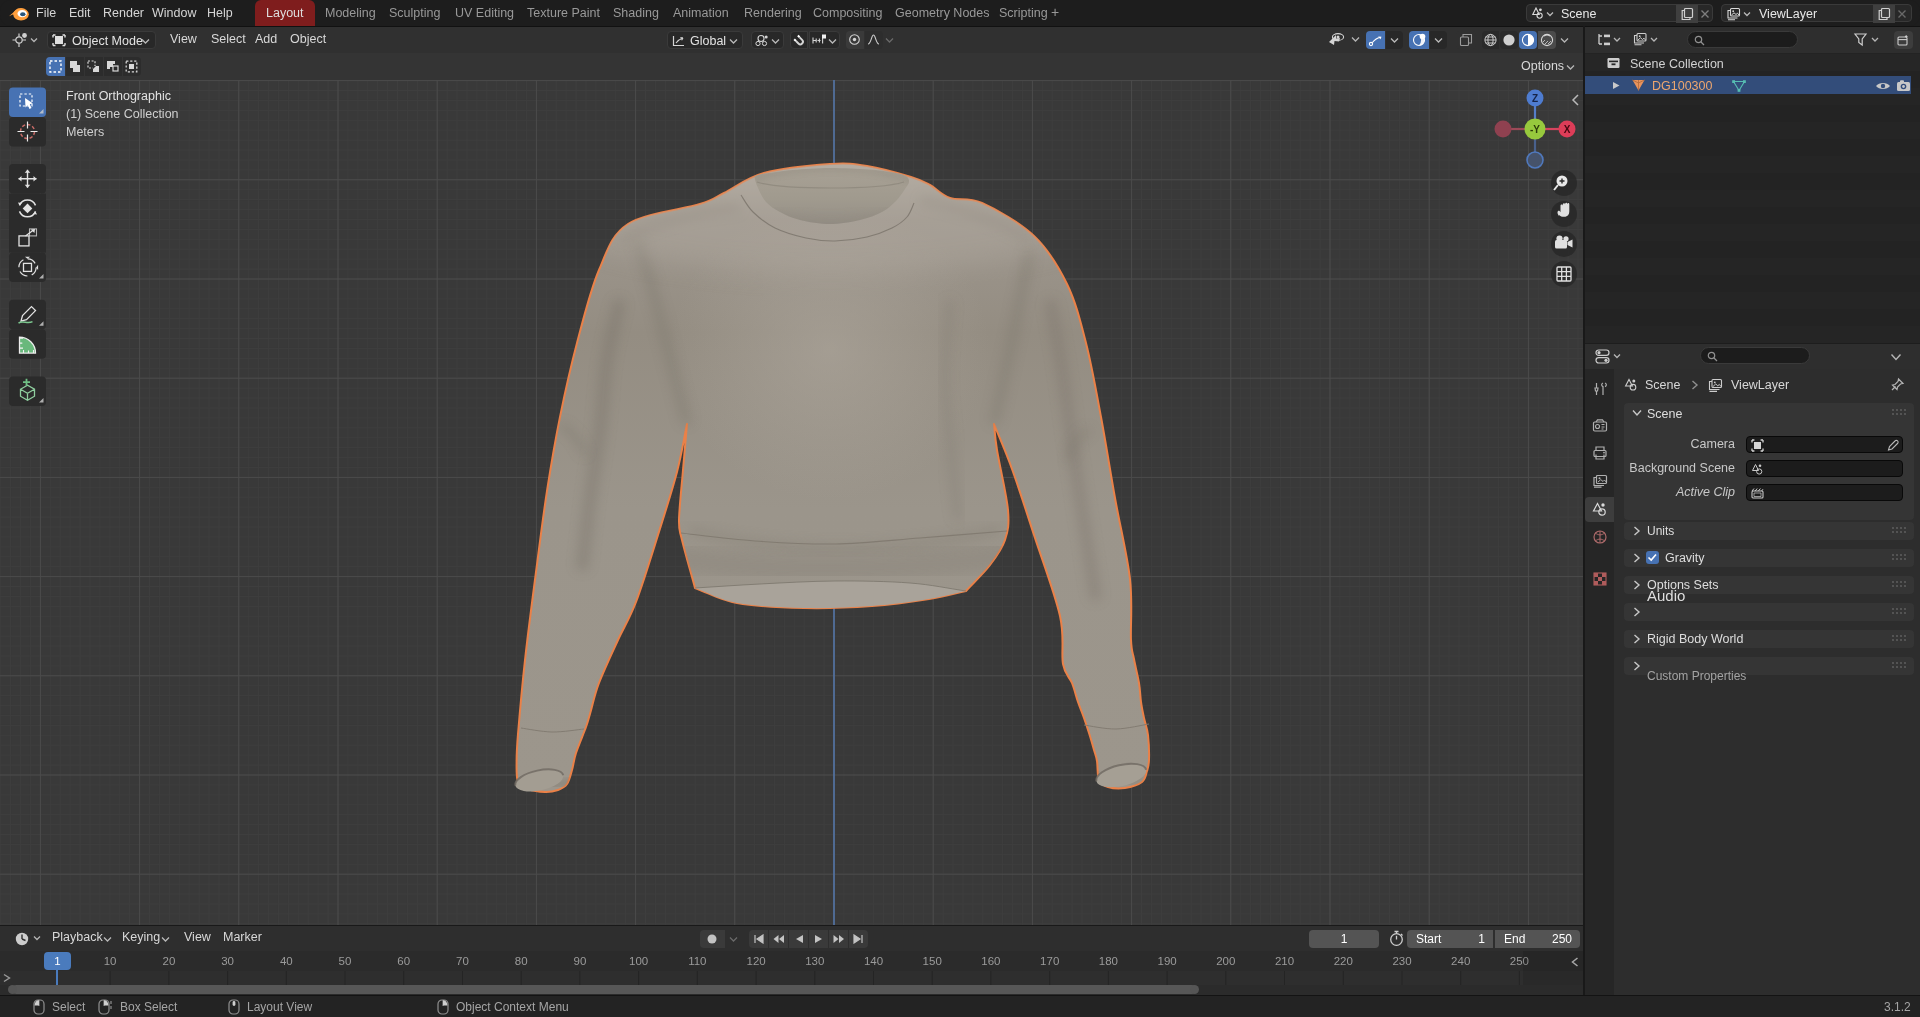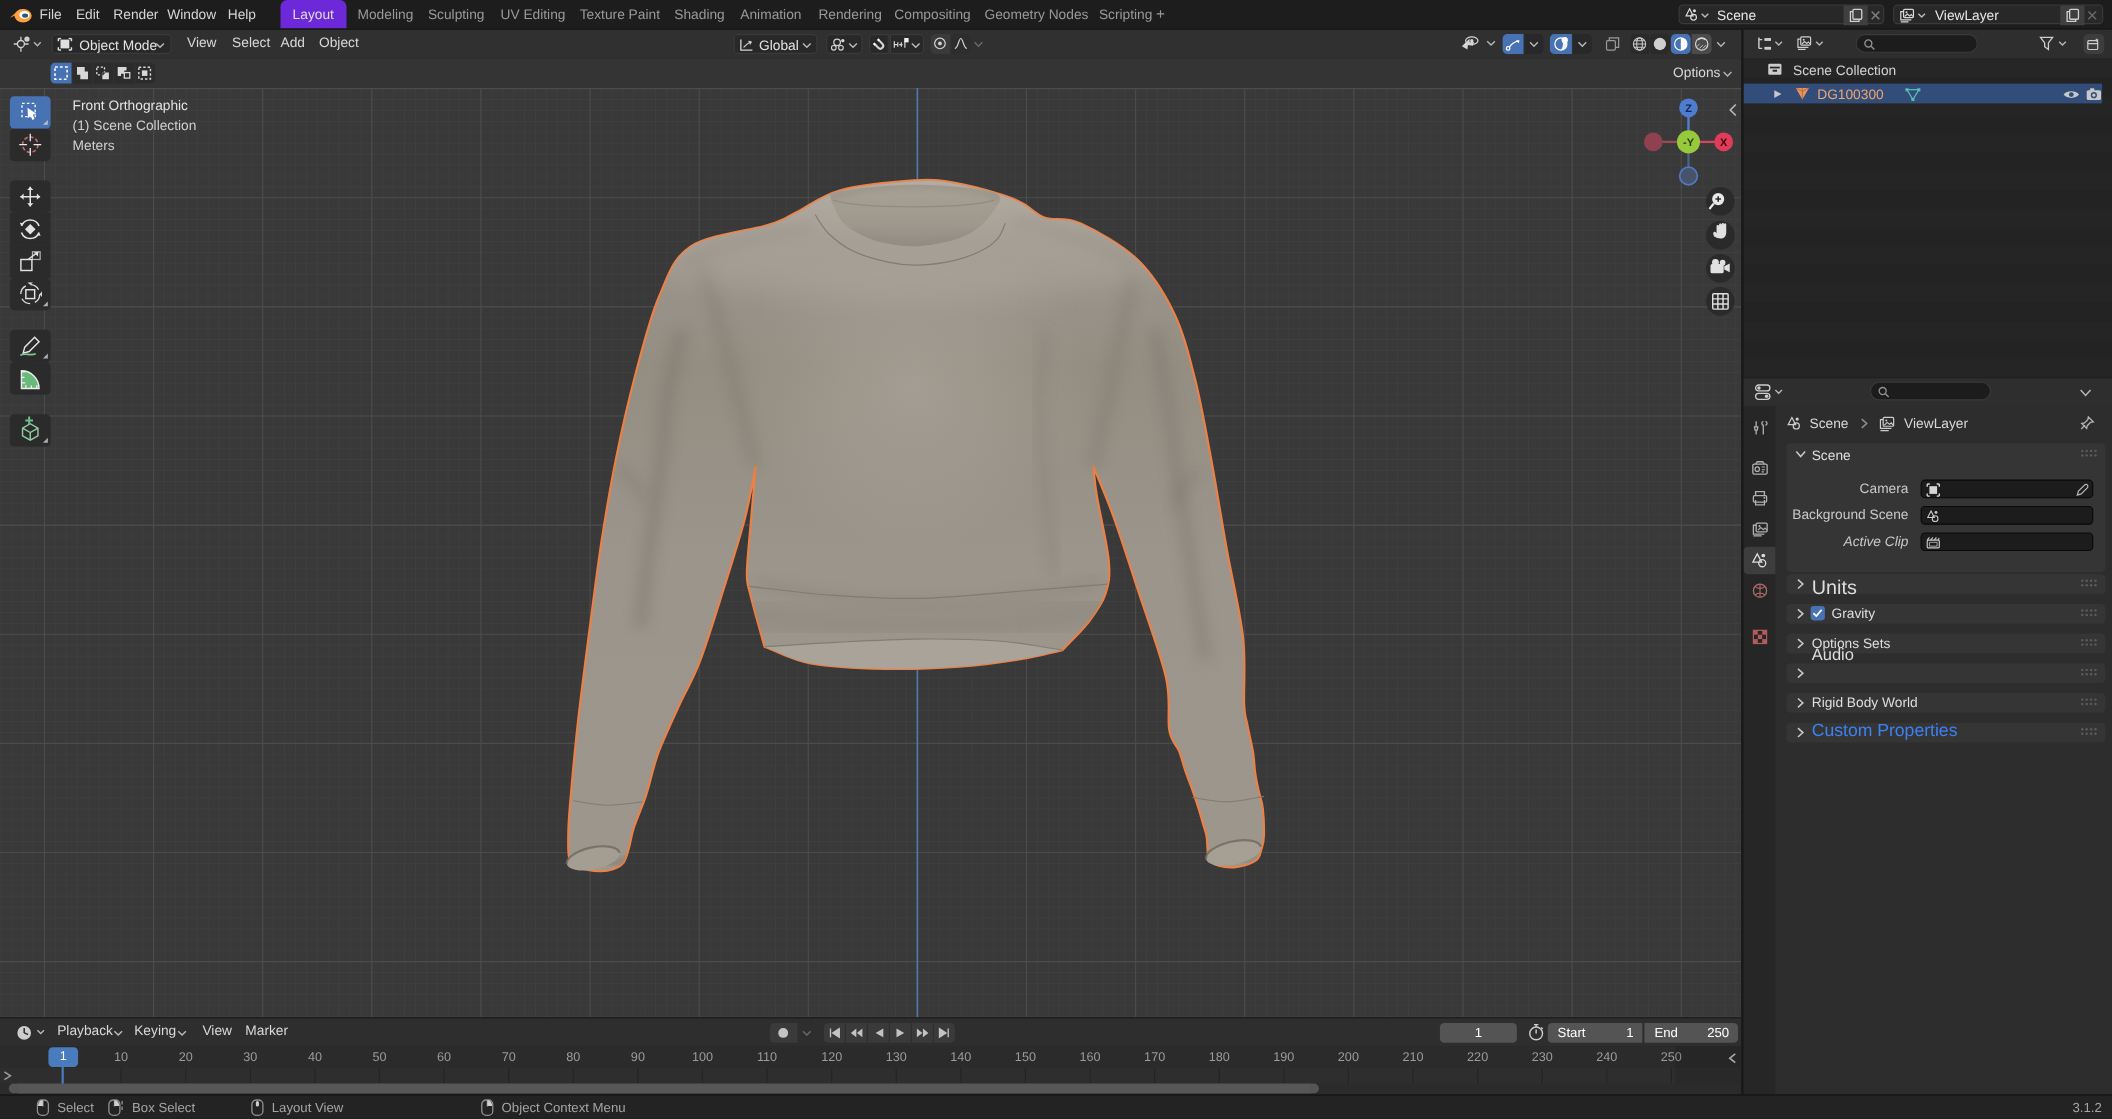--- a/index.html
+++ b/index.html
@@ -2,21 +2,21 @@
 <html><head>
 <meta charset="utf-8">
 <style>
 * { margin:0; padding:0; box-sizing:border-box; }
 html,body { width:1920px; height:1017px; overflow:hidden; background:#1d1d1d;
   font-family:"Liberation Sans", sans-serif; }
 .abs { position:absolute; }
 #topbar { left:0; top:0; width:1920px; height:26px; background:#1d1d1d; font-size:12.5px;border-radius:11px; }
 .menu { position:absolute; top:6px; color:#d5d5d5; }
 .tab { position:absolute; top:0; height:26px; line-height:27px; padding:0 11px; color:#999; border-radius:6px 6px 0 0; font-size:12.5px;}
-.tab.active { background:#6d28d9; color:#dedede;text-align:right; }
+.tab.active { background:#7f1d1d; color:#dedede;text-align:right; }
 #vpheader { left:0; top:26px; width:1583px; height:27px; background:#303030; border-top:1px solid #111; }
 #toolsettings { left:0; top:53px; width:1583px; height:27px; background:#343434; }
 #viewport { left:0; top:80px; width:1583px; height:845px; background:#393939; overflow:hidden; }
 #outliner { left:1585px; top:26px; width:335px; height:316px; background:#232323; border-top:1px solid #111;text-decoration:underline;}
 #properties { left:1585px; top:344px; width:335px; height:651px; background:#2d2d2d; }
 #timeline { left:0; top:925px; width:1583px; height:70px; background:#2b2b2b; border-top:1px solid #191919;}
 #statusbar { left:0; top:995px; width:1920px; height:22px; background:#232323; color:#a5a5a5; font-size:12px; border-top:1px solid #131313;}
 .rightpanelgap { left:1583px; top:26px; width:2px; height:969px; background:#191919; }
 .hmenu { color:#d8d8d8; font-size:12.5px; position:absolute; top:5px; }
 .dim { color:#989898; }
@@ -656,21 +656,21 @@
       <rect x="1" y="4" width="11" height="7" rx="1" fill="none" stroke="#c9c9c9" stroke-width="1.1"></rect>
       <path d="M1 4 L3 1.5 M4.2 4 L6.2 1.5 M7.4 4 L9.4 1.5 M10.6 4 L12 2.2" stroke="#c9c9c9" stroke-width="1"></path>
       <path d="M3 6 h7 M3 6 v3.5 h7 V6" fill="none" stroke="#c9c9c9" stroke-width="0.9" opacity="0.8"></path>
     </svg>
   </div>
 
   <div class="abs" style="left:39px;top:178px;width:290px;height:18px;background:#353535;border-radius:4px;"></div>
   <svg class="abs" style="left:48px;top:182px" width="8" height="10">
       <path d="M1.5 1 L6 5 L1.5 9" stroke="#c8c8c8" stroke-width="1.4" fill="none"></path>
     </svg>
-  <span class="abs" style="left:62px;top:180px;color:#dedede;font-size:18px">Units</span>
+  <span class="abs" style="left:62px;top:180px;color:#dedede;font-size:12px">Units</span>
   <div class="abs" style="left:39px;top:205px;width:290px;height:18px;background:#353535;border-radius:4px;"></div>
   <svg class="abs" style="left:48px;top:209px" width="8" height="10">
       <path d="M1.5 1 L6 5 L1.5 9" stroke="#c8c8c8" stroke-width="1.4" fill="none"></path>
     </svg>
   <div class="abs" style="left:61px;top:207px;width:13px;height:13px;background:#4772b3;border-radius:3px;">
     <svg class="abs" style="left:1px;top:2px" width="11" height="9">
         <path d="M1.5 4.5 L4.2 7 L9 1.5" stroke="#fff" stroke-width="1.6" fill="none"></path>
       </svg>
   </div>
   <span class="abs" style="left:80px;top:207px;color:#dedede;font-size:12.5px">Gravity</span>
@@ -686,21 +686,21 @@
   <span class="abs" style="left:62px;top:243px;color:#dedede;font-size:15px">Audio</span>
   <div class="abs" style="left:39px;top:286px;width:290px;height:18px;background:#353535;border-radius:4px;"></div>
   <svg class="abs" style="left:48px;top:290px" width="8" height="10">
       <path d="M1.5 1 L6 5 L1.5 9" stroke="#c8c8c8" stroke-width="1.4" fill="none"></path>
     </svg>
   <span class="abs" style="left:62px;top:288px;color:#dedede;font-size:12.5px">Rigid Body World</span>
   <div class="abs" style="left:39px;top:313px;width:290px;height:18px;background:#353535;border-radius:4px;"></div>
   <svg class="abs" style="left:48px;top:317px" width="8" height="10">
       <path d="M1.5 1 L6 5 L1.5 9" stroke="#c8c8c8" stroke-width="1.4" fill="none"></path>
     </svg>
-  <span class="abs" style="left:62px;top:312px;color:#3b82f6;font-size:16px">Custom Properties</span>
+  <span class="abs" style="left:62px;top:325px;color:#a3a3a3;font-size:12px">Custom Properties</span>
   <svg class="abs" style="left:306px;top:182px" width="16" height="10" viewBox="0 0 16 10">
     <g fill="#5c5c5c">
         <circle cx="2" cy="2" r="1.1"></circle>
         <circle cx="6" cy="2" r="1.1"></circle>
         <circle cx="10" cy="2" r="1.1"></circle>
         <circle cx="14" cy="2" r="1.1"></circle>
     <circle cx="2" cy="6" r="1.1"></circle>
         <circle cx="6" cy="6" r="1.1"></circle>
         <circle cx="10" cy="6" r="1.1"></circle>
         <circle cx="14" cy="6" r="1.1"></circle>

